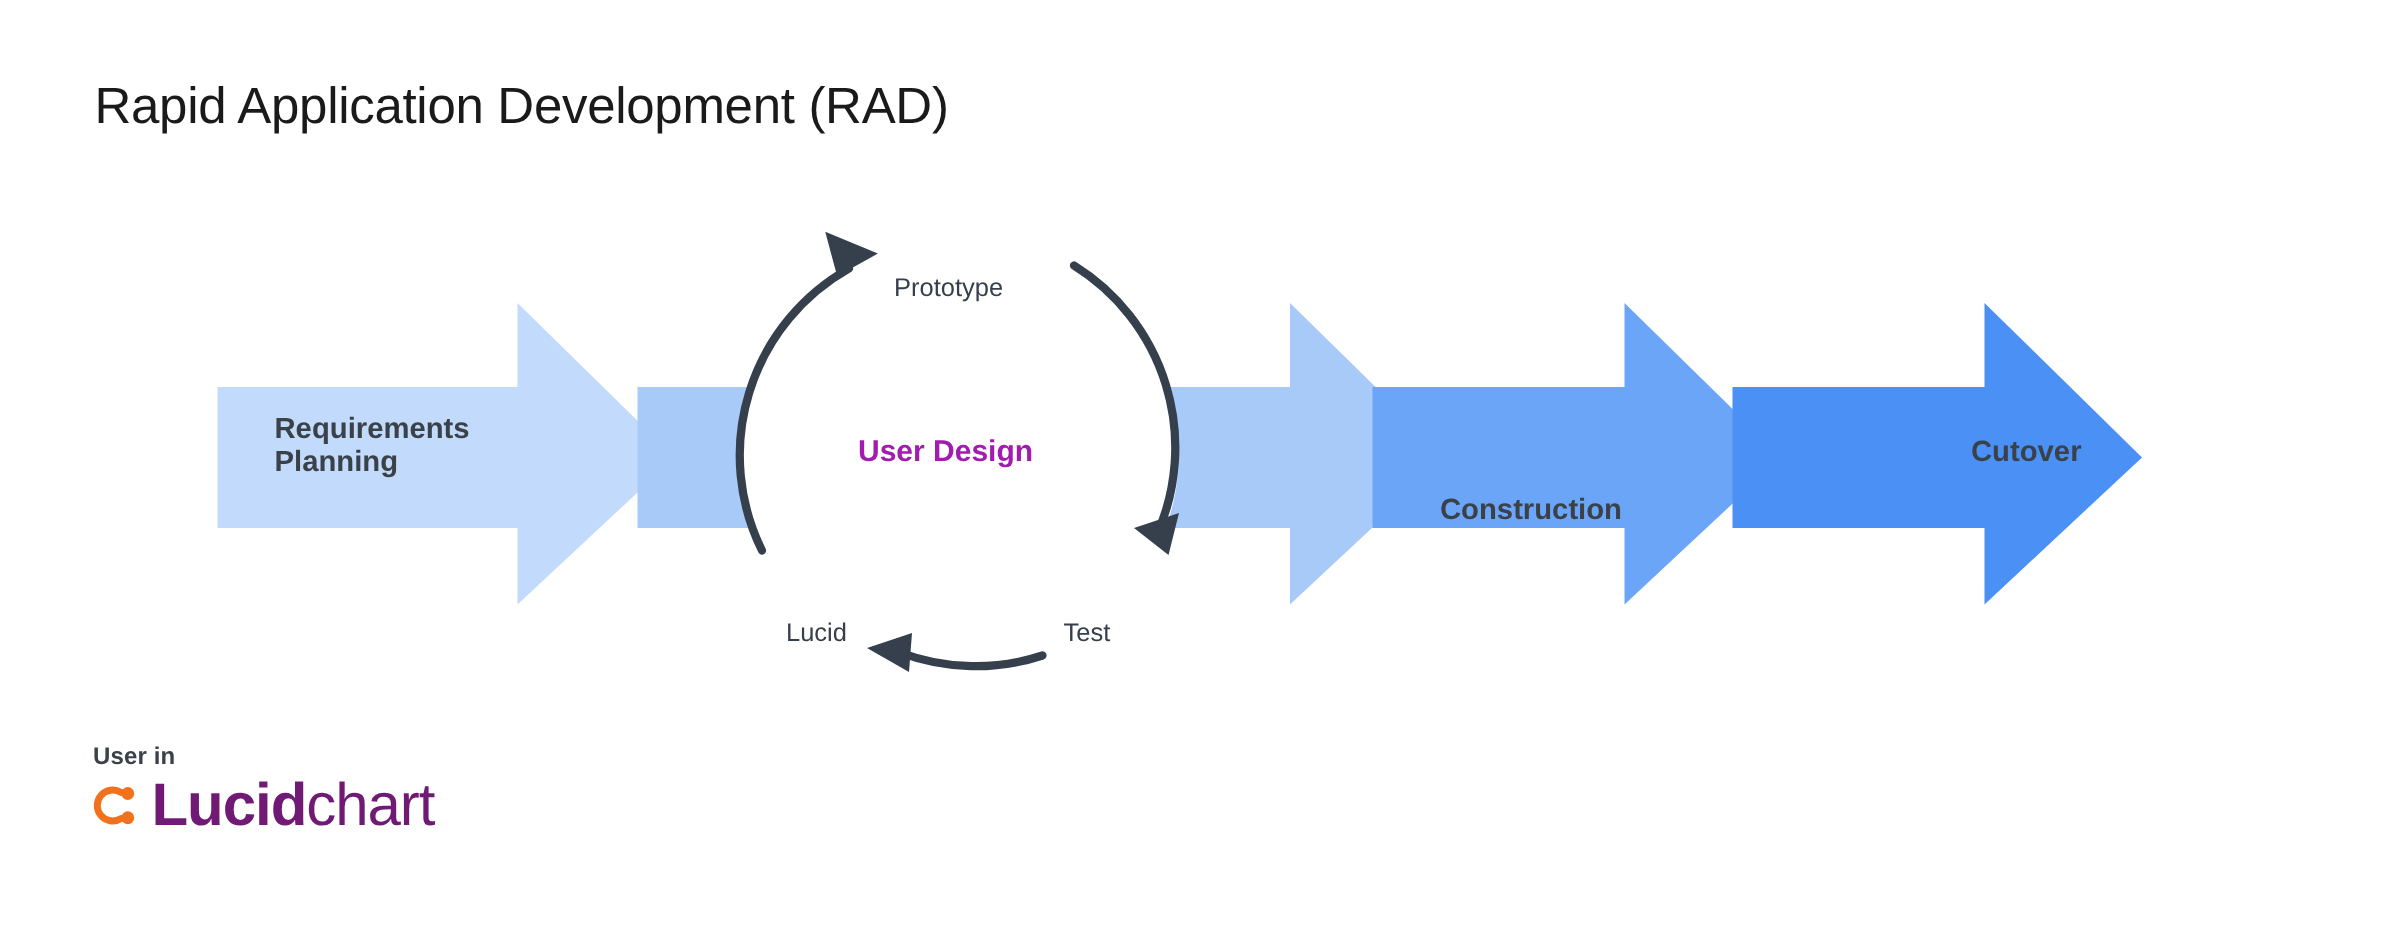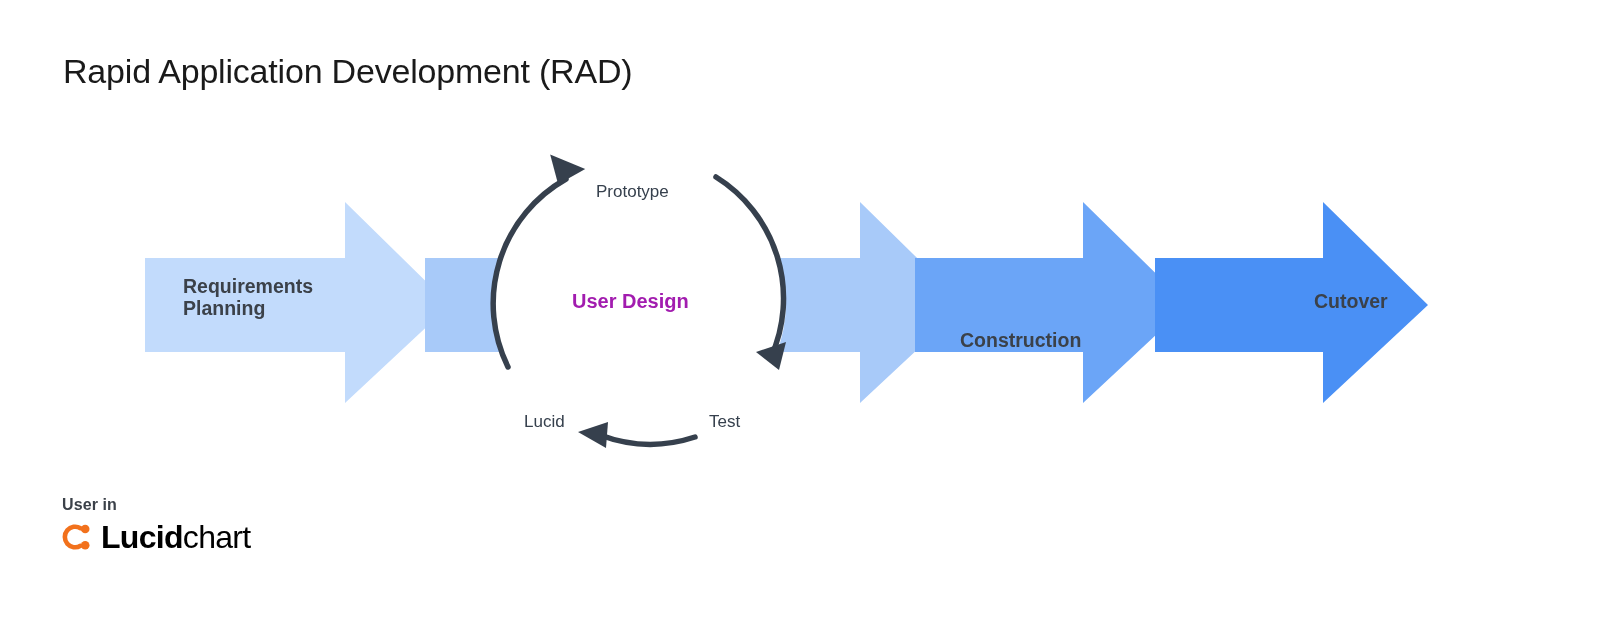--- a/index.html
+++ b/index.html
@@ -102,24 +102,24 @@
     align-items: center;
     gap: 9px;
     height: 34px;
   }
   #lucid-mark {
     width: 30px;
     height: 28px;
     flex: none;
   }
   #lucid-wordmark {
-    font-size: 32px;
+    font-size: 40px;
     letter-spacing: -0.7px;
     line-height: 1;
-    color: #000000;
+    color: #701a75;
     white-space: nowrap;
   }
   #lucid-wordmark .wm-bold { font-weight: bold; }
   #lucid-wordmark .wm-light { font-weight: 400; }
 </style>
 </head>
 <body>
 
 <div id="canvas">
 

